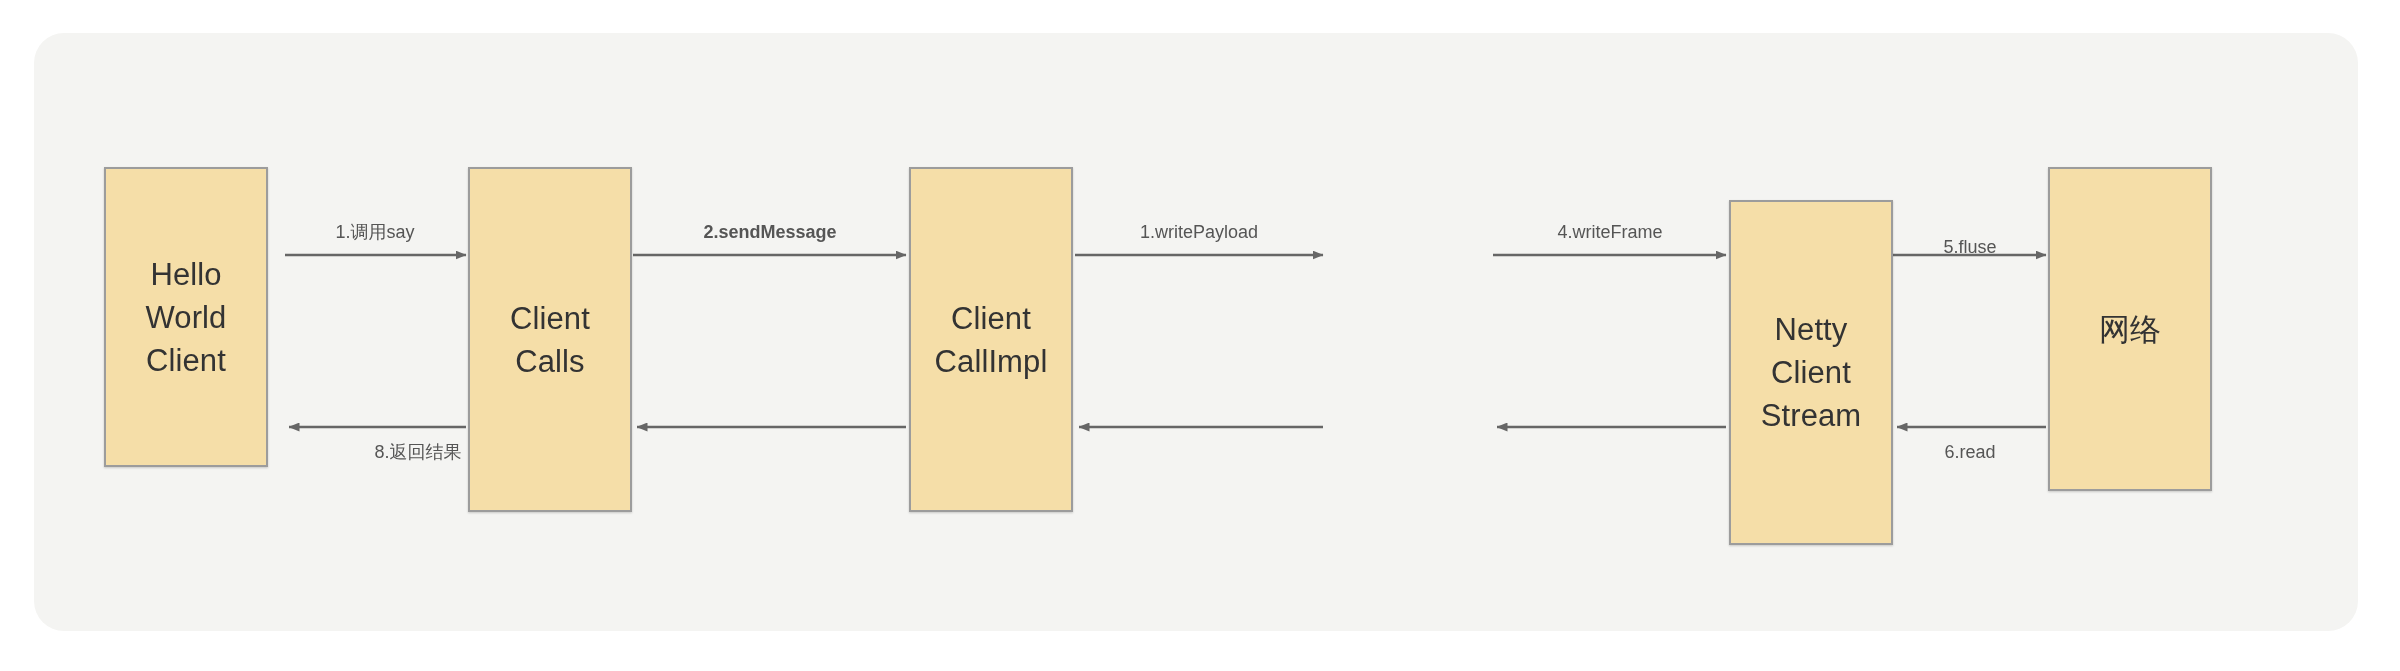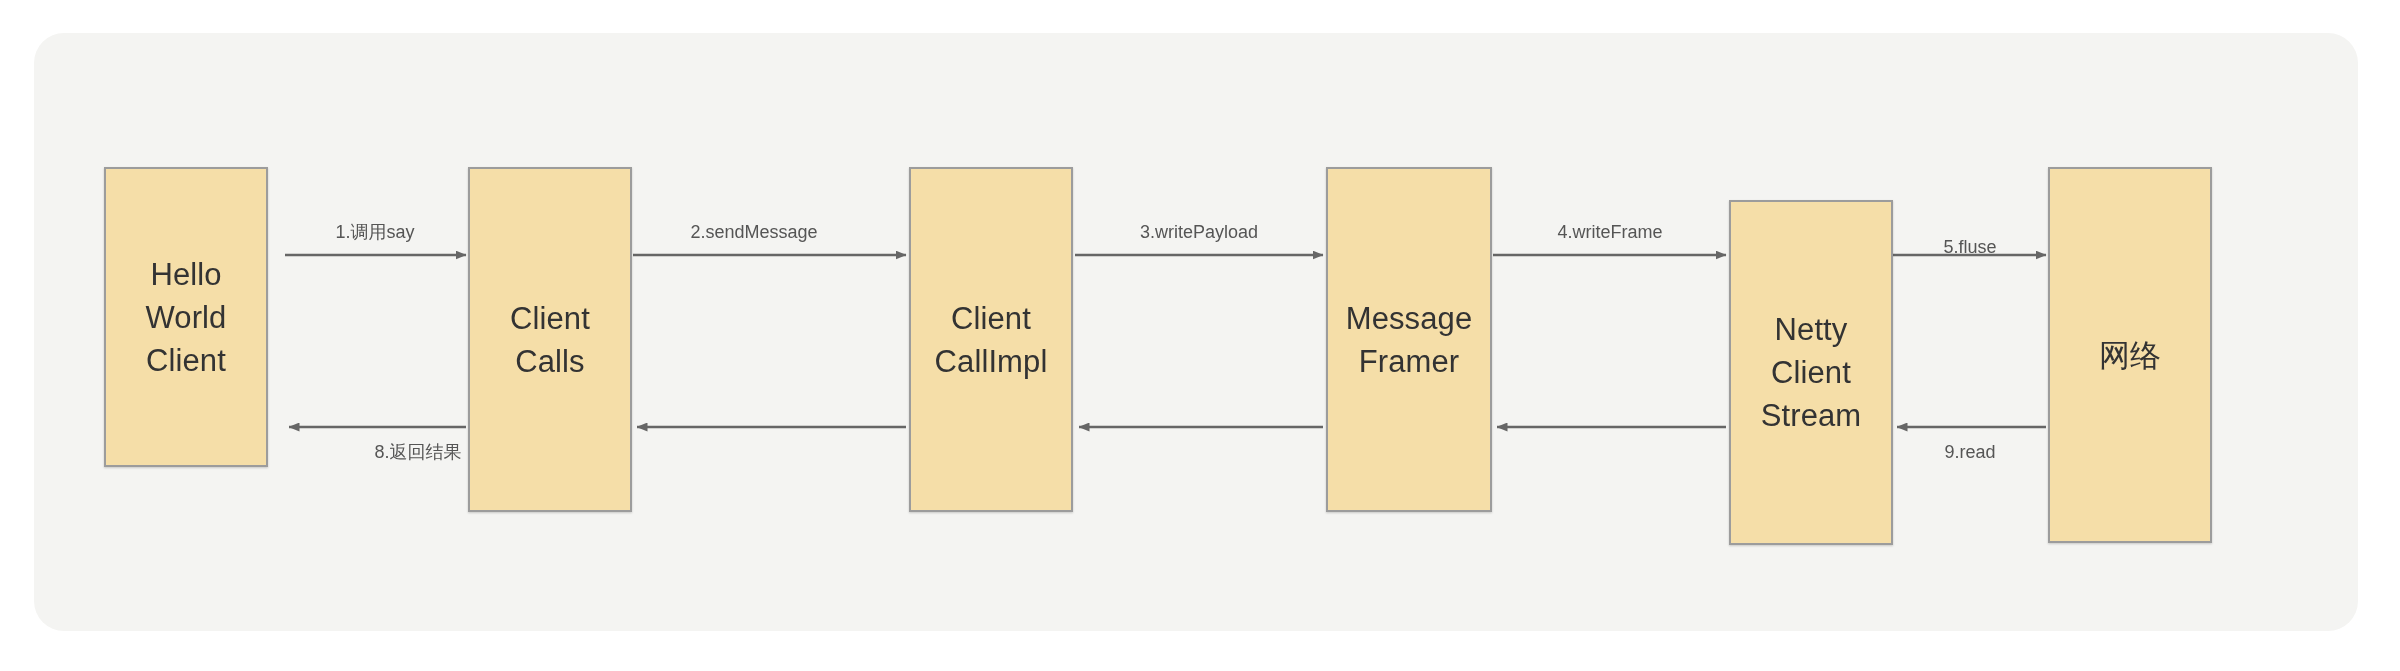--- a/index.html
+++ b/index.html
@@ -118,38 +118,34 @@
     <div class="node" style="left:468px; top:167px; width:164px; height:345px;">
       <span class="node-label">Client
 Calls</span>
     </div>
 
     <div class="node" style="left:909px; top:167px; width:164px; height:345px;">
       <span class="node-label">Client
 CallImpl</span>
     </div>
 
-    <div class="node" style="left:1326px; top:167px; width:166px; height:345px;">
-      <span class="node-label">Message
-Framer</span>
-    </div>
 
     <div class="node" style="left:1729px; top:167px; width:164px; height:345px;margin-top:33px;">
       <span class="node-label">Netty
 Client
 Stream</span>
     </div>
 
-    <div class="node" style="left:2048px; top:167px; width:164px; height:376px;">
+    <div class="node" style="left:2048px; top:167px; width:164px; height:324px;">
       <span class="node-label">网络</span>
     </div>
 
     <div class="edge-label" style="left:375px; top:217px;">1.调用say</div>
-    <div class="edge-label" style="left:754px; top:217px;">2.sendMessage</div>
-    <div class="edge-label" style="left:1199px; top:217px;">3.writePayload</div>
+    <div class="edge-label" style="left:770px; top:217px;font-weight:bold;">2.sendMessage</div>
+    <div class="edge-label" style="left:1199px; top:217px;">1.writePayload</div>
     <div class="edge-label" style="left:1610px; top:217px;">4.writeFrame</div>
     <div class="edge-label" style="left:1970px; top:232px;">5.fluse</div>
 
-    <div class="edge-label" style="left:1970px; top:437px;">9.read</div>
+    <div class="edge-label" style="left:1970px; top:437px;">6.read</div>
     <div class="edge-label" style="left:375px; top:437px;margin-left:43px;">8.返回结果</div>
 
   </div>
 </div>
 
 </body></html>

